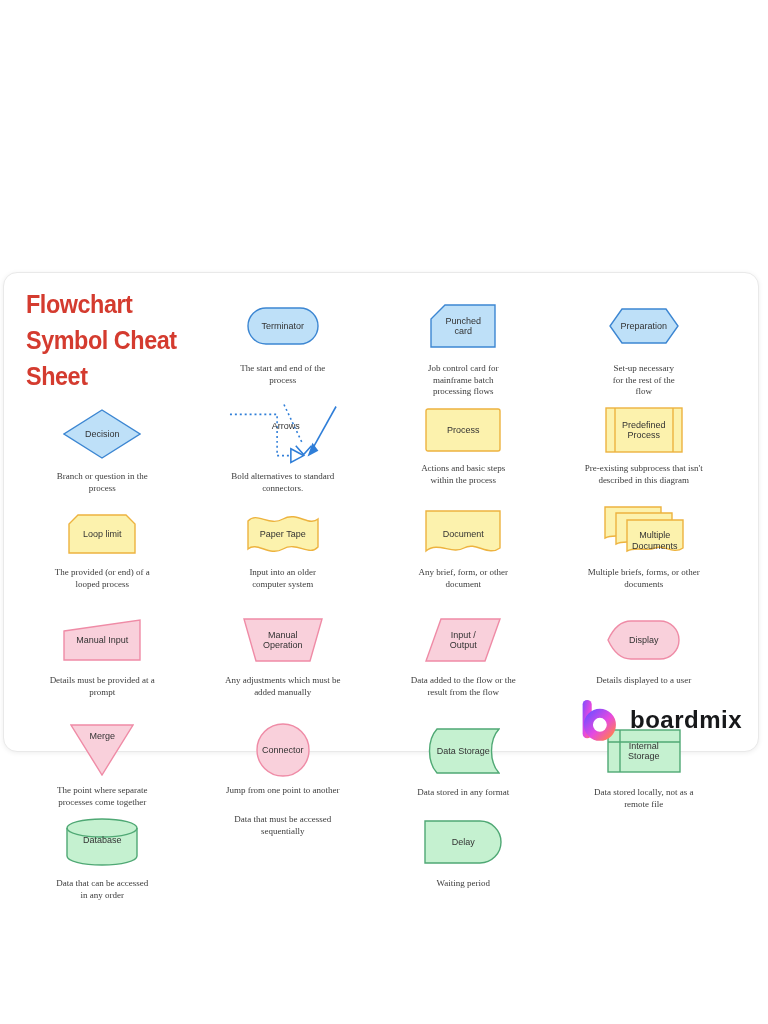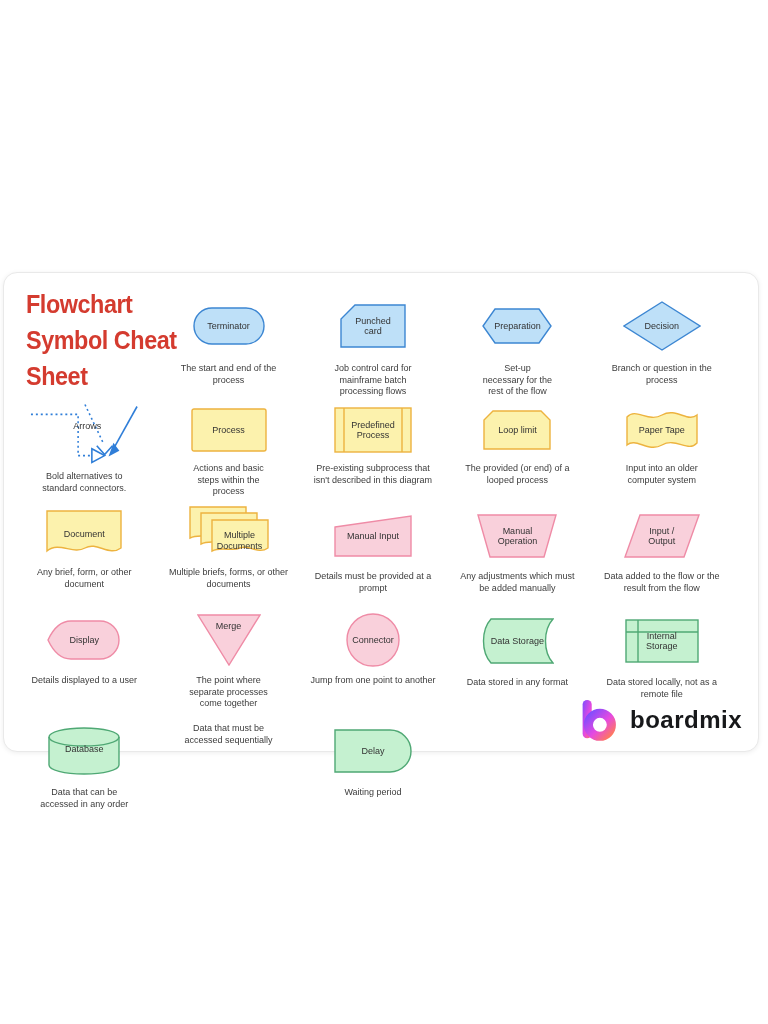--- a/index.html
+++ b/index.html
@@ -4,33 +4,33 @@
 <style>
   html,body{margin:0;padding:0;background:#fff;}
   .page{width:768px;height:1024px;position:relative;background:#fff;overflow:hidden;
         font-family:"Liberation Sans","DejaVu Sans",sans-serif;}
   .card{position:absolute;left:3px;top:272px;width:754px;height:478px;background:#fff;
         border:1px solid #e9e9e9;border-radius:14px;box-shadow:0 1px 5px rgba(0,0,0,.07);}
   .title{position:absolute;left:22px;top:14px;width:175px;margin:0;z-index:2;
          font-size:26px;line-height:1.38;font-weight:bold;color:var(--title-red,#D43B2F);
          transform:scaleX(.9);transform-origin:left top;letter-spacing:-.5px;}
   .grid{position:absolute;left:8px;right:24px;top:20px;display:grid;
-        grid-template-columns:repeat(5,1fr);grid-template-rows:108px 104px 104px 110px;}
+        grid-template-columns:repeat(4,1fr);grid-template-rows:108px 104px 104px 110px;}
   .cell{display:flex;flex-direction:column;align-items:center;min-width:0;}
   .sarea{display:flex;align-items:center;justify-content:center;width:100%;}
   .r1 .sarea{height:66px}.r2 .sarea{height:58px}.r3 .sarea{height:62px}.r4 .sarea{height:64px}
   .shapebox{position:relative;line-height:0;}
   .slabel{position:absolute;inset:0;display:flex;align-items:center;justify-content:center;
           font-size:9px;line-height:1.15;color:#333;text-align:center;padding:0 8px;}
   .lbl-top{align-items:flex-start;padding-top:7px;}
   .lbl-up{padding-bottom:16px;}
   .lbl-tape{padding-bottom:9px;}
   .lbl-multidoc{left:22px;top:13px;}
   .lbl-narrow{padding:0 14px;}
-  .caption{margin:4px auto 0;font-size:9px;line-height:1.3;color:var(--text,#3C3C3C);text-align:center;}
+  .caption{margin:4px auto 0;font-size:9px;line-height:1.3;color:var(--text,#3C3C3C);text-align:center;font-family:Liberation Serif, serif;}
   .cw70{width:70px}.cw85{width:86px}.cw95{width:96px}.cw100{width:100px}.cw105{width:106px}
   .cw115{width:116px}.cw120{width:122px}.cw125{width:126px}.nowrap{white-space:nowrap;width:140px}
   .shp{stroke-width:1.4;}
   .ln{fill:none;stroke-width:1.4;}
   .c-blue .shp{fill:var(--blue-fill,#BEE0F8);stroke:var(--blue-stroke,#3C86D2);}
   .c-yellow .shp{fill:var(--yellow-fill,#FCF2AD);stroke:var(--yellow-stroke,#EDB33F);}
   .c-yellow .ln{stroke:var(--yellow-stroke,#EDB33F);}
   .c-pink .shp{fill:var(--pink-fill,#F9D0DB);stroke:var(--pink-stroke,#EF8BA6);}
   .c-green .shp{fill:var(--green-fill,#C5F1D0);stroke:var(--green-stroke,#4FA874);}
   .c-green .ln{stroke:var(--green-stroke,#4FA874);}

